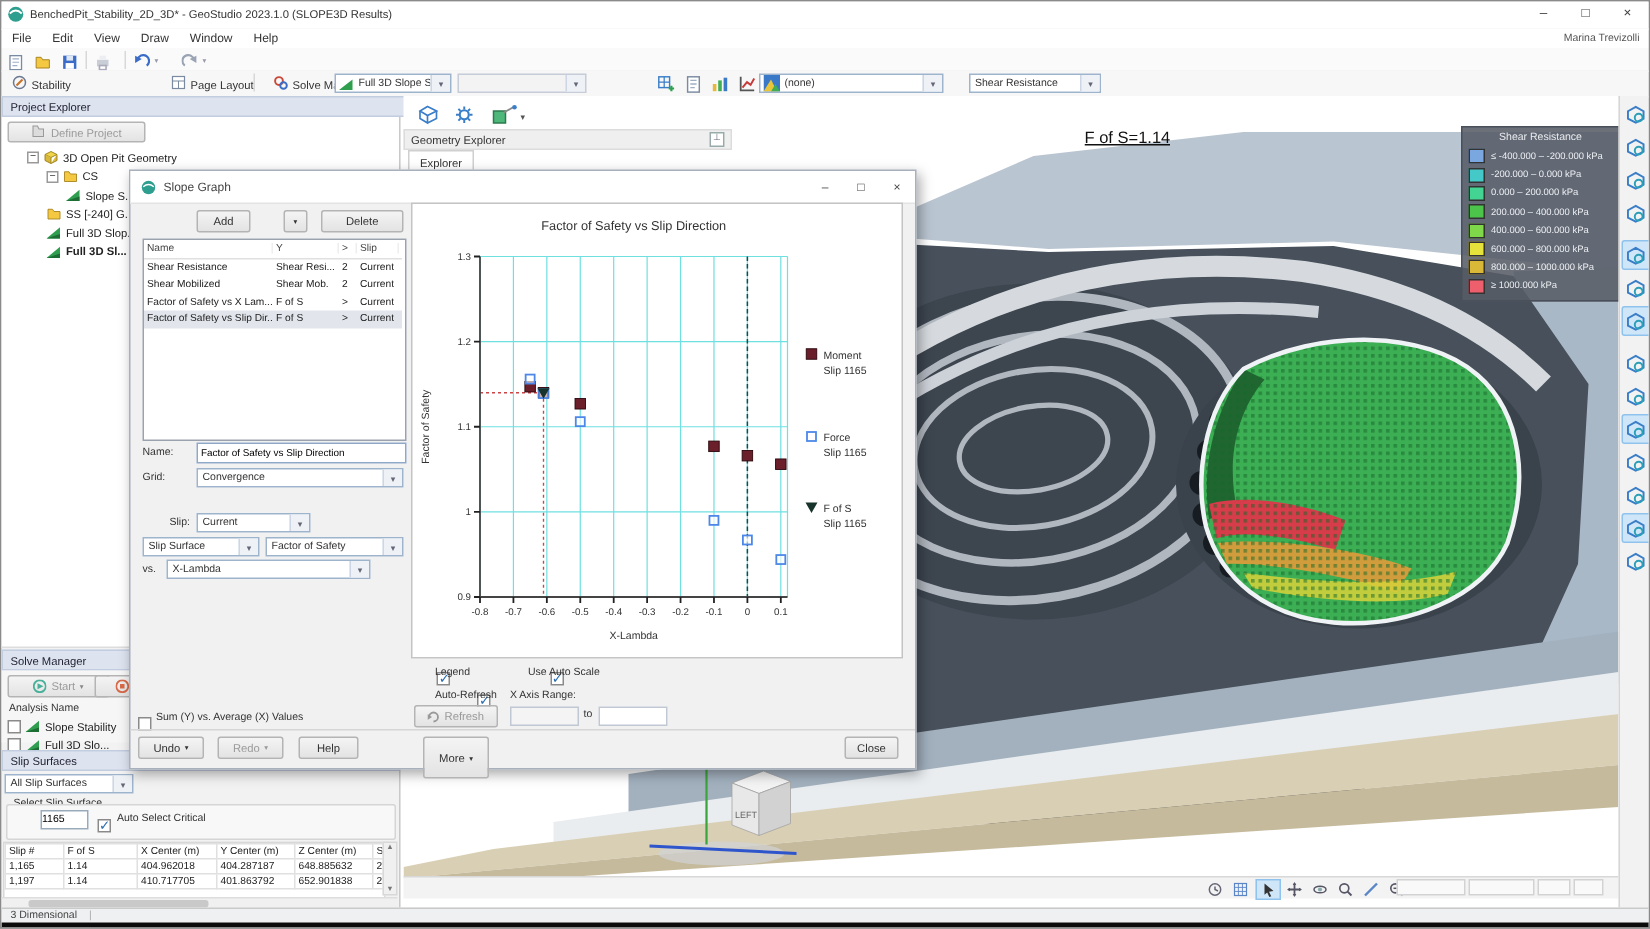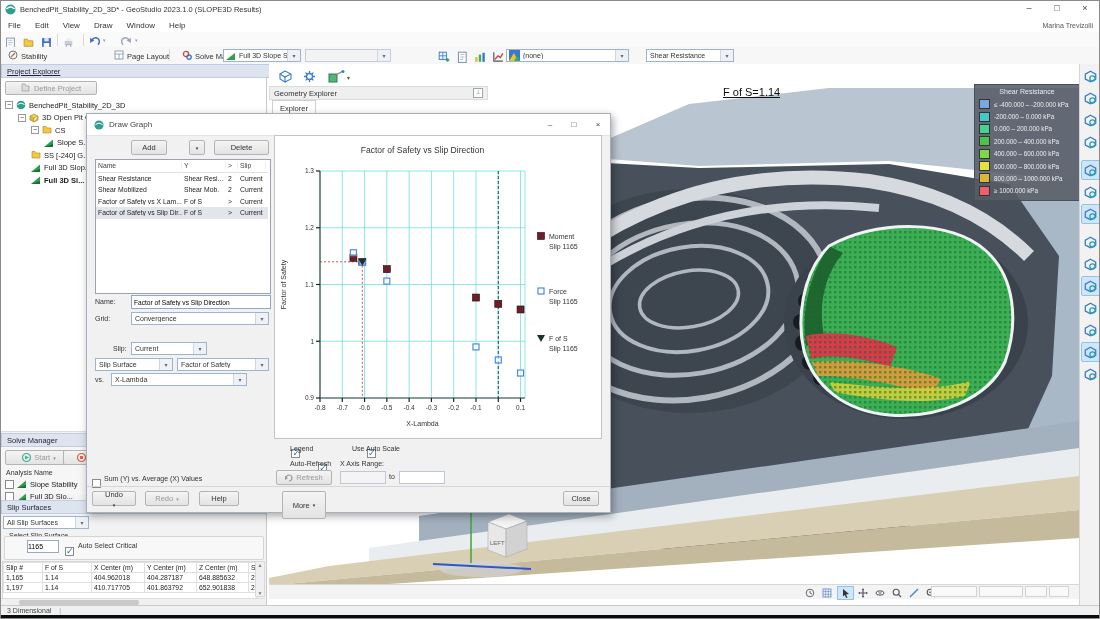--- a/index.html
+++ b/index.html
@@ -179,43 +179,35 @@
       <span class="ddt">(none)</span>
         <span class="dda">▾</span>
       </span>
     <span class="dd" style="left:645px;top:2px;width:88px;">
       <span class="ddt">Shear Resistance</span>
         <span class="dda">▾</span>
       </span>
   </div>
 
   <div class="abs" id="left-panel">
-    <div class="abs phdr" style="left:0;top:0;width:312px;height:14px;text-decoration:underline;">
+    <div class="abs phdr" style="left:0;top:0;width:312px;height:14px;">
       <span>Project Explorer</span>
       <span style="margin-left:auto;display:flex;gap:3px;align-items:center;">
         <span style="width:8px;height:8px;border:1px solid #8a93a8;background:#f4f6fa;font-size:6px;line-height:7px;text-align:center;color:#667;">⊥</span>
         <span style="width:9px;height:9px;background:#d94a3a;color:#fff;font-size:7px;line-height:8px;text-align:center;">×</span>
       </span>
     </div>
     <div class="abs" style="left:0;top:14px;width:265px;height:353px;background:#fff;border-bottom:1px solid #ddd;"></div>
     <div class="abs btn disabled" style="left:4px;top:17px;width:92px;height:14px;">
       <span class="ico16" style="width:10px;height:10px;"><svg width="10" height="10">
             <path d="M1 8 L8 8 L8 3 L5 3 L4 1 L1 1 Z" fill="#dcdcdc" stroke="#9a9a9a" stroke-width="0.7"></path>
           </svg></span>
       <span>Define Project</span>
     </div>
     <div class="abs" id="pe-tree" style="left:2px;top:35px;width:260px;">
-        <div class="tree-row" style="padding-left: 2px;">
-          <span class="expander">−</span>
-          <span style="height: 10px;"><svg width="10" height="10" viewBox="0 0 10 10">
-              <circle cx="5" cy="5" r="4.3" fill="#2e9e8f"></circle>
-              <path d="M1.5 4.5 Q5 1.5 8.5 4.5" stroke="#fff" stroke-width="1" fill="none"></path>
-            </svg></span>
-          <span>BenchedPit_Stability_2D_3D</span>
-        </div>
         <div class="tree-row" style="padding-left: 15px;">
           <span class="expander">−</span>
           <span style="height: 10px;"><svg width="10" height="10" viewBox="0 0 10 10">
               <polygon points="5,1 9,3 5,5 1,3" fill="#f0d44a" stroke="#9a7c14" stroke-width="0.6"></polygon>
               <path d="M1 3 L1 7 L5 9 L5 5 M9 3 L9 7 L5 9" fill="#d8b93a" stroke="#9a7c14" stroke-width="0.6"></path>
             </svg></span>
           <span>3D Open Pit Geometry</span>
         </div>
         <div class="tree-row" style="padding-left: 28px;">
           <span class="expander">−</span>
@@ -602,21 +594,21 @@
     <span class="statcell" style="left:780px;width:20px;"></span>
   </div>
 
   <div class="abs" id="dialog">
     <div class="abs" id="dlg-title">
       <span style="margin:0 5px 0 7px;width:10px;height:10px;">
         <svg width="10" height="10">
             <circle cx="5" cy="5" r="4.5" fill="#2e9e8f"></circle>
             <path d="M1.5 4.5 Q5 1.5 8.5 4.5" stroke="#fff" stroke-width="1" fill="none"></path>
           </svg></span>
-      <span>Draw Graph</span>
+      <span>Slope Graph</span>
       <span style="margin-left:auto;">
         <span class="wbtn" style="width:24px;font-size:8px;">–</span><span class="wbtn" style="width:24px;font-size:8px;">□</span><span class="wbtn" style="width:24px;font-size:8px;">×</span>
       </span>
     </div>
     <div class="abs btn" style="left:44px;top:26px;width:36px;height:15px;">
         <span>Add</span>
       </div>
     <div class="abs btn" style="left:102px;top:26px;width:16px;height:15px;">
         <span style="font-size:5px;">▾</span>
       </div>
@@ -681,21 +673,21 @@
     <div class="abs lbl" style="left:8px;top:262px;">vs.</div>
     <div class="abs dd" style="left:24px;top:259px;width:136px;">
         <span class="ddt">X-Lambda</span>
         <span class="dda">▾</span>
       </div>
 
     <span class="abs cb" style="left:5px;top:360px;"></span>
     <span class="abs lbl" style="left:17px;top:361px;">Sum (Y) vs. Average (X) Values</span>
 
     <div class="abs" style="left:0;top:372px;width:523px;height:1px;background:#d6d6d6;"></div>
-    <div class="abs btn" style="left:5px;top:377px;width:44px;height:15px;flex-direction:column;">
+    <div class="abs btn" style="left:5px;top:377px;width:44px;height:15px;">
         <span>Undo</span>
         <span style="font-size:5px;">▾</span>
       </div>
     <div class="abs btn disabled" style="left:58px;top:377px;width:44px;height:15px;">
         <span>Redo</span>
         <span style="font-size:5px;">▾</span>
       </div>
     <div class="abs btn" style="left:112px;top:377px;width:40px;height:15px;">
         <span>Help</span>
       </div>

